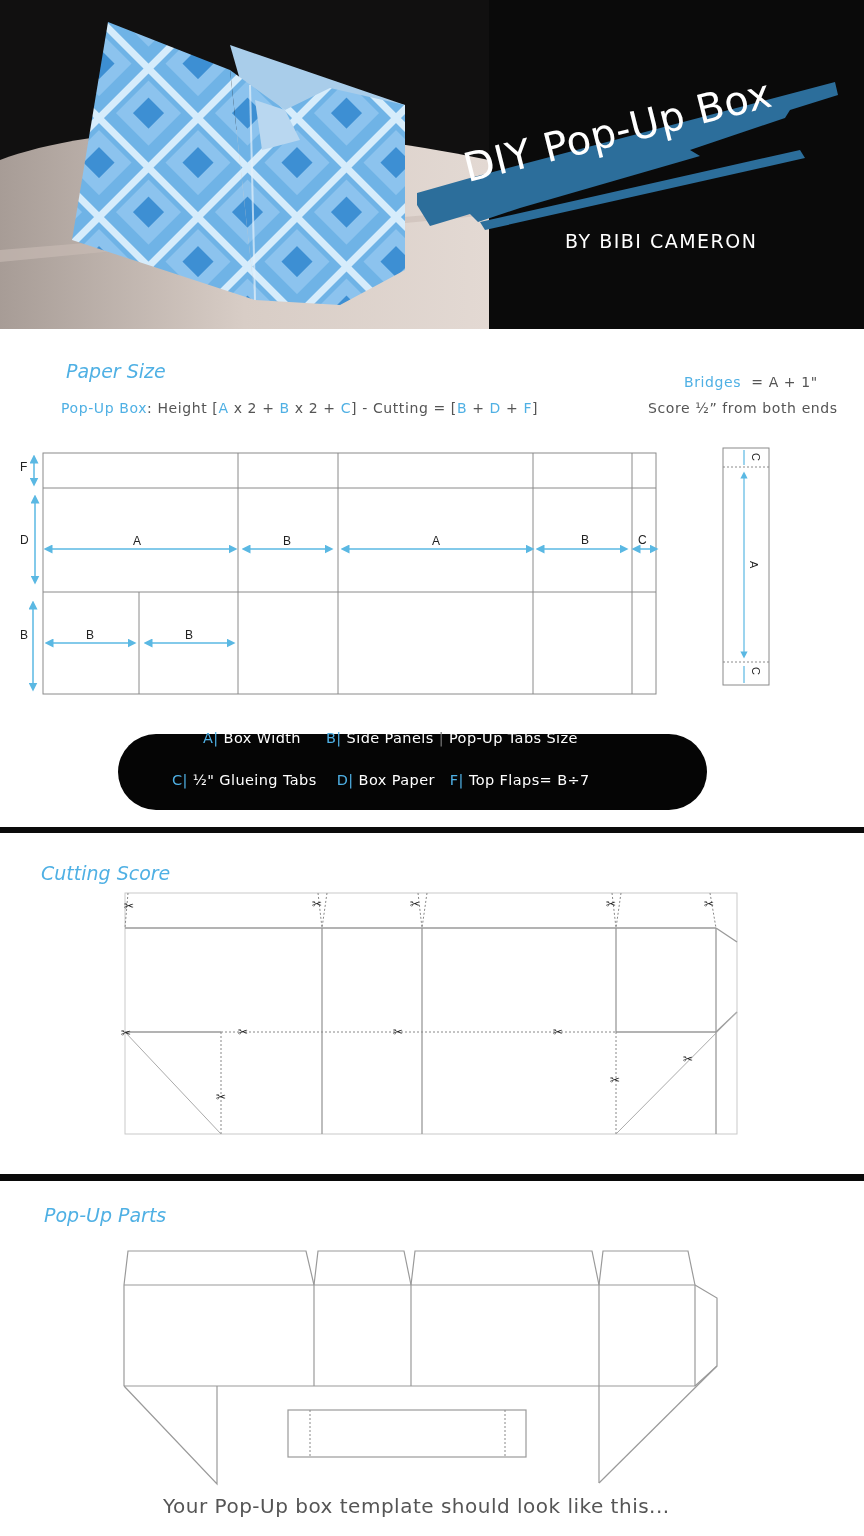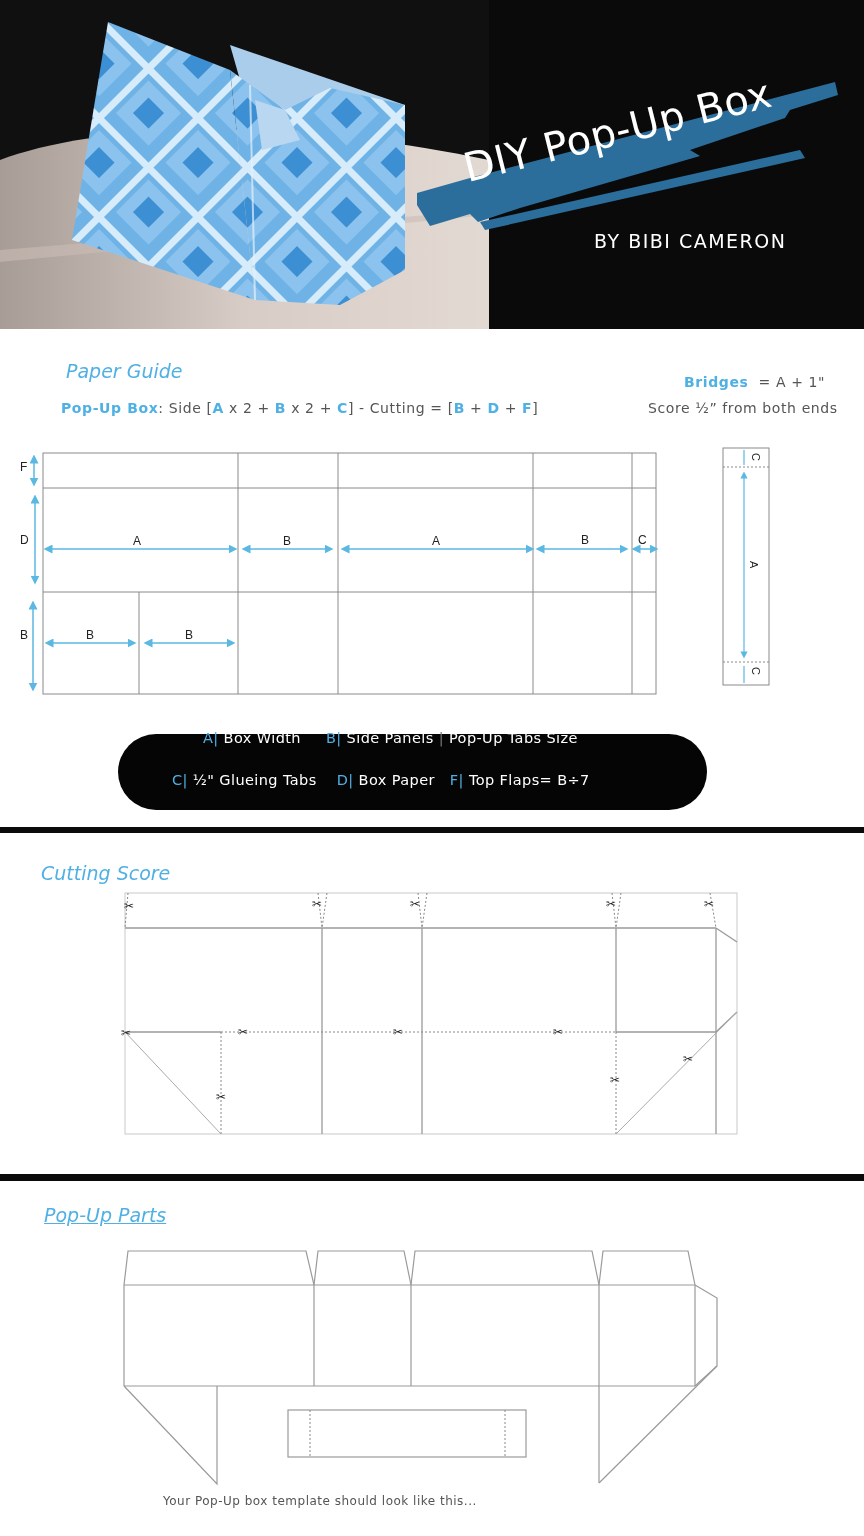--- a/index.html
+++ b/index.html
@@ -7,37 +7,37 @@
   body { position: relative; font-family: "DejaVu Sans", sans-serif; color: #444; }
 
   
   .hero { position: absolute; left: 0; top: 0; width: 864px; height: 329px; background: #0b0b0b; overflow: hidden; }
   .hero-photo { position: absolute; left: 0; top: 0; width: 489px; height: 329px; background: #120f0e; overflow: hidden; }
   .hero-title-block { position: absolute; left: 489px; top: 0; width: 375px; height: 329px; background: #0a0a0a; }
   .hero-stroke { position: absolute; }
   .hero-title { position: absolute; left: 470px; top: 145px; transform: rotate(-14deg); transform-origin: left bottom;
     font-family: "DejaVu Sans", sans-serif; font-size: 40px; color: #fff; white-space: nowrap; letter-spacing: 0.5px; }
   .hero-byline { position: absolute; left: 565px; top: 230px; font-family: "DejaVu Sans", sans-serif; font-size: 19px;
-    color: #fff; letter-spacing: 1.5px; white-space: nowrap; margin-left: 29px; }
+    color: #fff; letter-spacing: 1.5px; white-space: nowrap; }
 
   .section-heading { position: absolute; font-family: "DejaVu Sans", sans-serif; font-style: italic; font-size: 19px;
     color: #4fb0e4; white-space: nowrap; }
-  .blue { color: #4fb0e4; font-weight: bold; }
+  .blue { color: #4fb0e4; }
   .formula { position: absolute; font-family: "DejaVu Sans", sans-serif; font-size: 14px; color: #555; white-space: nowrap; letter-spacing: 0.6px; }
 
   .divider { position: absolute; left: 0; width: 864px; background: #0a0a0a; }
 
   svg text { font-family: "Liberation Sans", sans-serif; }
 
   .legend-pill { position: absolute; left: 118px; top: 734px; width: 589px; height: 76px; background: #050505; border-radius: 38px; }
   .legend-row { position: absolute; font-family: "DejaVu Sans", sans-serif; font-size: 14.5px; color: #fff; white-space: nowrap; letter-spacing: 0.4px; }
   .legend-row .k { color: #4fb0e4; }
   .legend-row .sep { color: #777; }
 
-  .caption { position: absolute; left: 163px; top: 1494px; font-family: "DejaVu Sans", sans-serif; font-size: 12px;
+  .caption { position: absolute; left: 163px; top: 1494px; font-family: "DejaVu Sans", sans-serif; font-size: 20px;
     color: #555; white-space: nowrap; letter-spacing: 0.5px; }
 </style>
 </head>
 <body>
 
 <div class="hero">
   <div class="hero-photo">
     <svg width="489" height="329" viewBox="0 0 489 329">
       <defs>
         <pattern id="diamond" width="70" height="70" patternUnits="userSpaceOnUse" patternTransform="rotate(45) translate(10 10)">
@@ -69,24 +69,24 @@
   </div>
   <div class="hero-title-block"></div>
   <svg class="hero-stroke" width="864" height="329" viewBox="0 0 864 329" style="left:0;top:0;">
     <path d="M417 193 L 470 178 L 835 82 L 838 95 L 790 110 L 785 118 L 690 150 L 700 156 L 520 208 L 478 222 L 470 214 L 430 226 L 417 205 Z" fill="#2c6e9b"></path>
     <path d="M480 222 L 800 150 L 805 158 L 485 230 Z" fill="#2c6e9b"></path>
   </svg>
   <div class="hero-title">DIY Pop-Up Box</div>
   <div class="hero-byline">BY BIBI CAMERON</div>
 </div>
 
-<div class="section-heading" style="left:66px; top:360px;">Paper Guide</div>
+<div class="section-heading" style="left:66px; top:360px;">Paper Size</div>
 
 <div class="formula" style="left:61px; top:400px;">
-  <span class="blue">Pop-Up Box</span><span>: Side [</span><span class="blue">A</span><span> x 2 + </span><span class="blue">B</span><span> x 2 + </span><span class="blue">C</span><span>] -  Cutting = [</span><span class="blue">B</span><span> + </span><span class="blue">D</span><span> + </span><span class="blue">F</span><span>]</span>
+  <span class="blue">Pop-Up Box</span><span>: Height [</span><span class="blue">A</span><span> x 2 + </span><span class="blue">B</span><span> x 2 + </span><span class="blue">C</span><span>] -  Cutting = [</span><span class="blue">B</span><span> + </span><span class="blue">D</span><span> + </span><span class="blue">F</span><span>]</span>
 </div>
 
 <div class="formula" style="left:684px; top:374px;">
   <span class="blue">Bridges</span>&nbsp;&nbsp;<span>=  A + 1"</span>
 </div>
 <div class="formula" style="left:648px; top:400px;text-align:right;">Score ½” from both ends</div>
 
 <svg style="position:absolute; left:0; top:440px;" width="864" height="270" viewBox="0 440 864 270">
   <defs>
     <marker id="ah" markerWidth="6" markerHeight="6" refX="3" refY="3" orient="auto-start-reverse">
@@ -200,21 +200,21 @@
     <text x="393" y="1036">✂</text>
     <text x="553" y="1036">✂</text>
     <text x="216" y="1101">✂</text>
     <text x="610" y="1084">✂</text>
     <text x="683" y="1063">✂</text>
   </g>
 </svg>
 
 <div class="divider" style="top:1174px; height:7px;"></div>
 
-<div class="section-heading" style="left:44px; top:1204px;text-decoration:underline;">Pop-Up Parts</div>
+<div class="section-heading" style="left:44px; top:1204px;">Pop-Up Parts</div>
 
 <svg style="position:absolute; left:0; top:1240px;" width="864" height="250" viewBox="0 1240 864 250">
   <g stroke="#9a9a9a" stroke-width="1.2" fill="none">
 
     <polyline points="124,1285 128,1251 306,1251 314,1285"></polyline>
     <polyline points="314,1285 318,1251 404,1251 411,1285"></polyline>
     <polyline points="411,1285 415,1251 592,1251 599,1285"></polyline>
     <polyline points="599,1285 603,1251 688,1251 695,1285"></polyline>
 
     <line x1="124" y1="1285" x2="695" y2="1285"></line>

